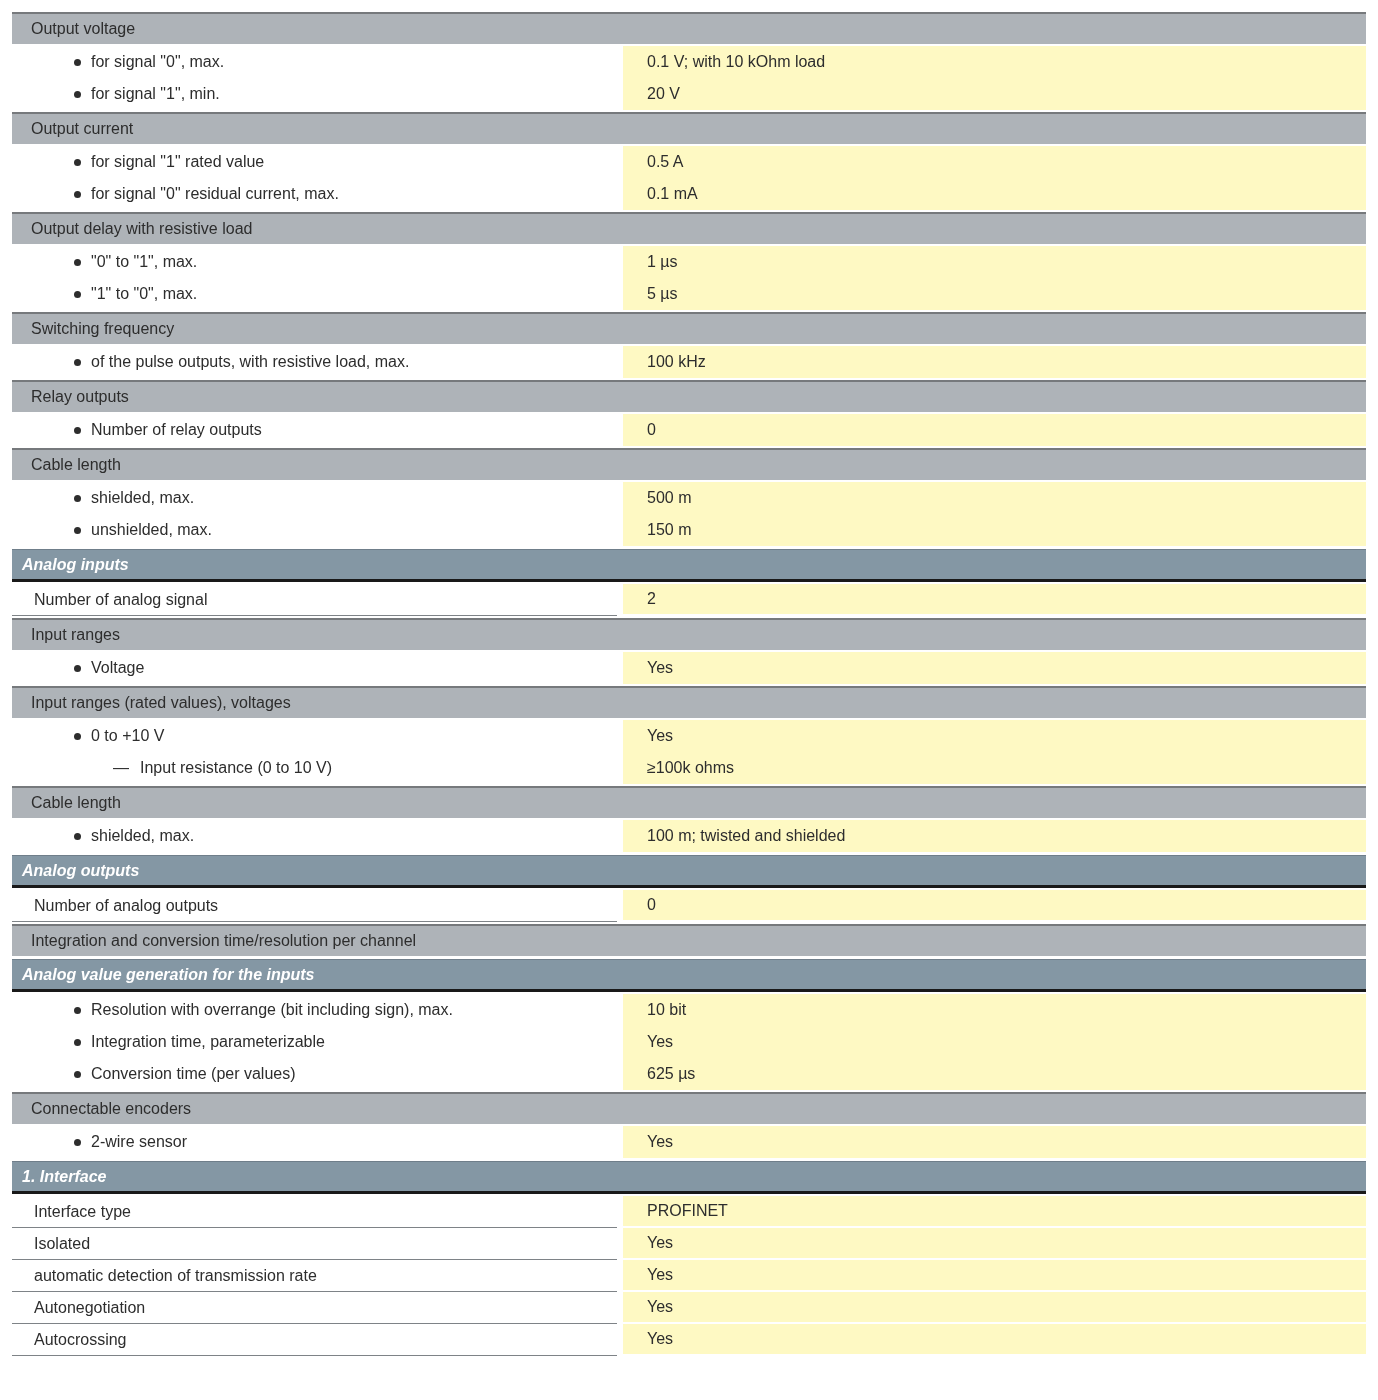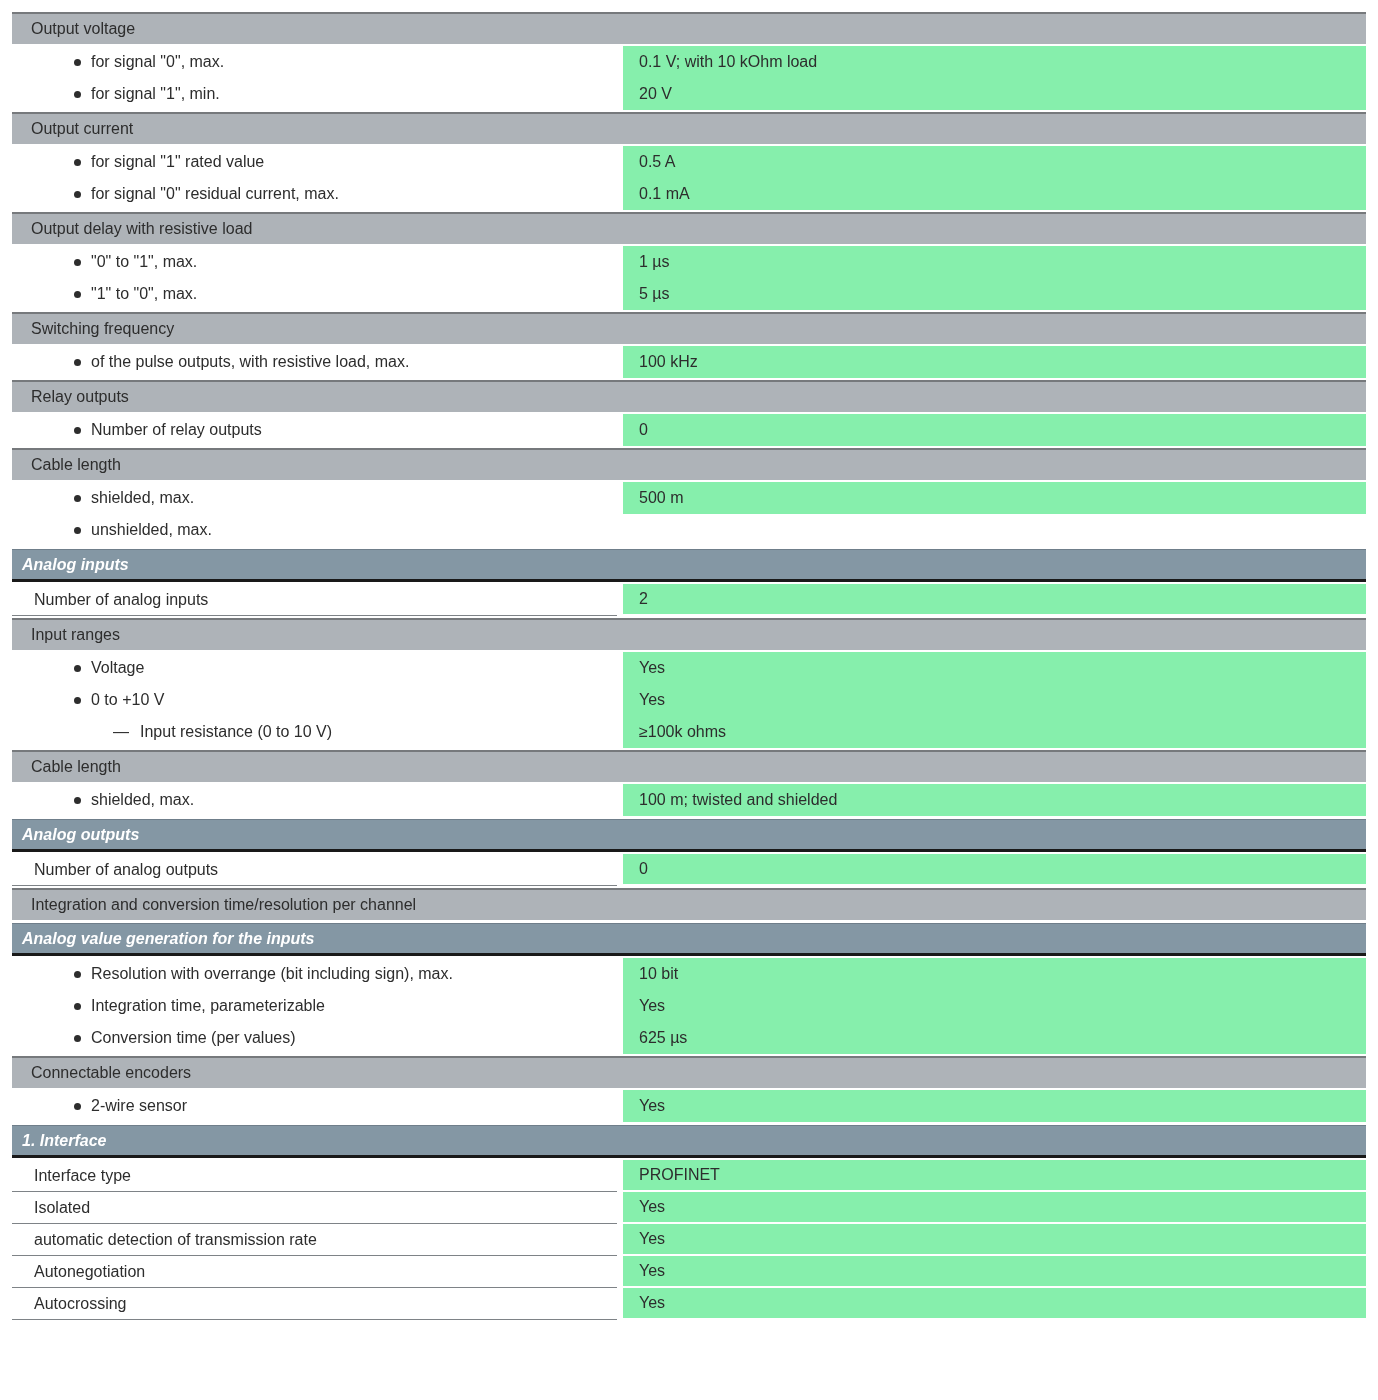--- a/index.html
+++ b/index.html
@@ -58,22 +58,22 @@
   .label-cell {
     width: 605px;
     background: #ffffff;
   }
   .col-gap {
     width: 6px;
     background: #ffffff;
   }
   .value-cell {
     width: 743px;
-    background: #86efac;
-    padding-left: 16px;
+    background: #fef9c3;
+    padding-left: 24px;
   }
   
   .row.data.plain .label-cell {
     border-bottom: 1px solid #7e8387;
     padding-left: 22px;
   }
   .row.data.plain .value-cell {
     border-bottom: 2px solid #ffffff;
   }
   .row.data.bullet .label-cell { padding-left: 62px; }
@@ -203,45 +203,51 @@
       <div class="cell value-cell">
         <span class="value-text">500 m</span>
       </div>
     </div>
     <div class="row data bullet">
       <div class="cell label-cell">
         <span class="dot"></span>
         <span class="label-text">unshielded, max.</span>
       </div>
       <div class="col-gap"></div>
+      <div class="cell value-cell">
+        <span class="value-text">150 m</span>
+      </div>
     </div>
     <div class="row section">
       <span class="label-text">Analog inputs</span>
     </div>
     <div class="row data plain">
       <div class="cell label-cell">
-        <span class="label-text">Number of analog inputs</span>
+        <span class="label-text">Number of analog signal</span>
       </div>
       <div class="col-gap"></div>
       <div class="cell value-cell">
         <span class="value-text">2</span>
       </div>
     </div>
     <div class="row subsection">
       <span class="label-text">Input ranges</span>
     </div>
     <div class="row data bullet">
       <div class="cell label-cell">
         <span class="dot"></span>
         <span class="label-text">Voltage</span>
       </div>
       <div class="col-gap"></div>
       <div class="cell value-cell">
         <span class="value-text">Yes</span>
       </div>
+    </div>
+    <div class="row subsection">
+      <span class="label-text">Input ranges (rated values), voltages</span>
     </div>
     <div class="row data bullet">
       <div class="cell label-cell">
         <span class="dot"></span>
         <span class="label-text">0 to +10 V</span>
       </div>
       <div class="col-gap"></div>
       <div class="cell value-cell">
         <span class="value-text">Yes</span>
       </div>

